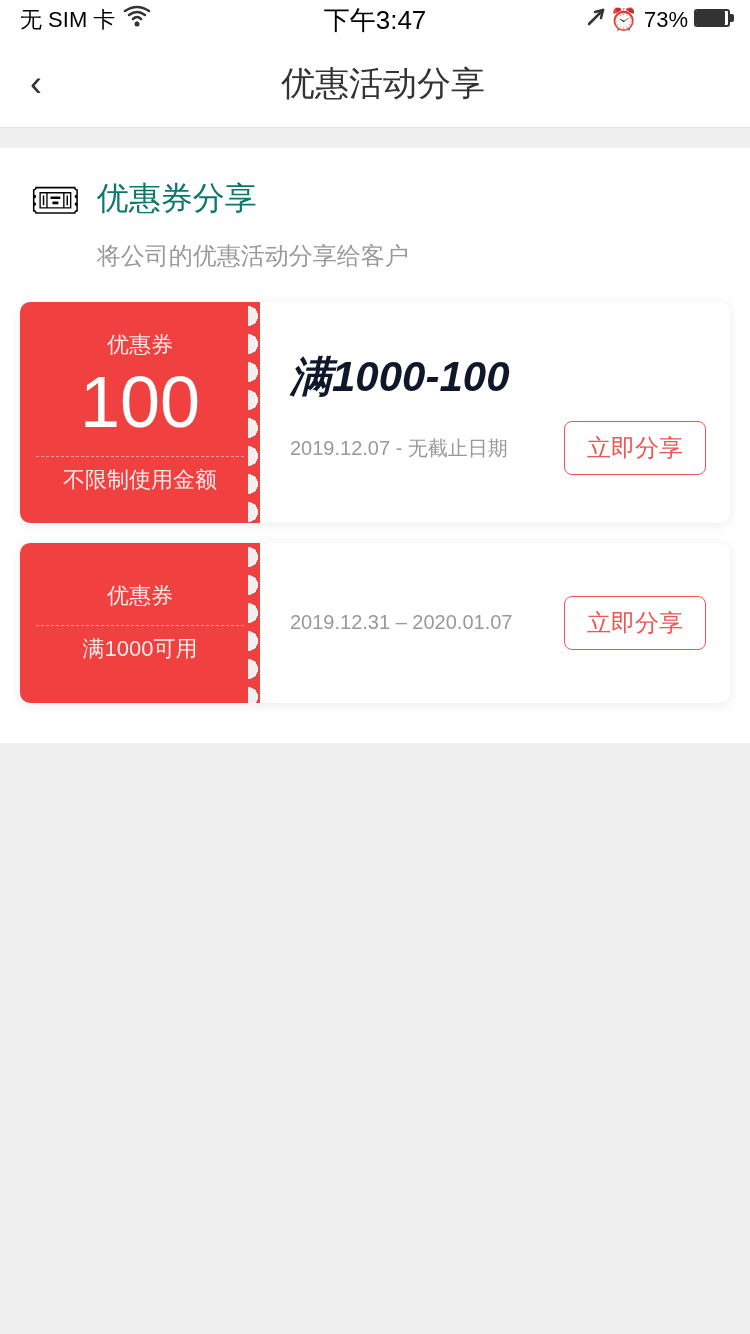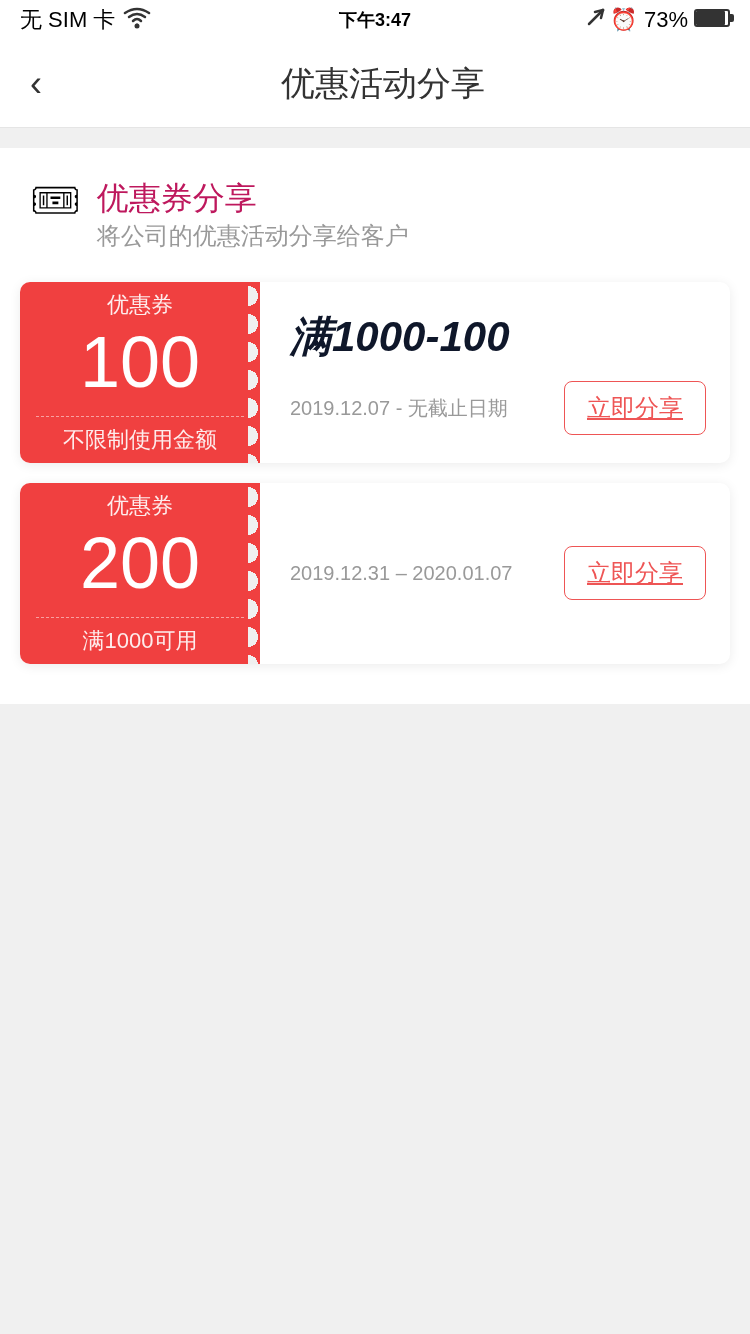--- a/index.html
+++ b/index.html
@@ -19,27 +19,27 @@
       background: #fff;
       display: flex;
       align-items: center;
       justify-content: space-between;
       padding: 0 20px;
       font-size: 24px;
       font-weight: 500;
     }
     .status-left {
       display: flex;
-      align-items: flex-end;
+      align-items: flex-start;
       gap: 8px;
       font-size: 22px;
     }
     .status-center {
-      font-size: 18px;
-      font-weight: 700;
+      font-size: 26px;
+      font-weight: 400;
       position: absolute;
       left: 50%;
       transform: translateX(-50%);
     }
     .status-right {
       display: flex;
       align-items: center;
       gap: 6px;
       font-size: 22px;
     }
@@ -110,27 +110,27 @@
     }
     .section-icon {
       font-size: 40px;
       line-height: 1;
       margin-top: 2px;
     }
     .section-text-block {}
     .section-title {
       font-size: 32px;
       font-weight: 500;
-      color: #be185d;
+      color: #0f766e;
       line-height: 1.3;
     }
     .section-subtitle {
       font-size: 24px;
       color: #999;
-      margin-top: 0;
+      margin-top: 20px;
     }
 
     
     .coupon-list {
       background: #fff;
       padding: 10px 20px 20px 20px;
     }
 
     
     .coupon-item {
@@ -146,21 +146,21 @@
 
     
     .coupon-left {
       background: #f04040;
       width: 240px;
       min-width: 240px;
       display: flex;
       flex-direction: column;
       align-items: center;
       justify-content: center;
-      padding: 8px 16px;
+      padding: 28px 16px;
       position: relative;
     }
     
     .coupon-left::after {
       content: '';
       position: absolute;
       right: -12px;
       top: 0;
       bottom: 0;
       width: 24px;
@@ -224,21 +224,20 @@
     .coupon-share-btn {
       border: 1.5px solid #e55;
       border-radius: 8px;
       padding: 10px 22px;
       color: #e55;
       font-size: 24px;
       background: #fff;
       cursor: pointer;
       white-space: nowrap;
       flex-shrink: 0;
-      text-decoration: underline;
     }
 
     
     .bottom-fill {
       background: #f0f0f0;
       flex: 1;
       min-height: 500px;
     }
   </style>
 </head>
@@ -303,21 +302,20 @@
       <div class="coupon-meta-row">
         <span class="coupon-date">2019.12.07 - 无截止日期</span>
         <button class="coupon-share-btn">立即分享</button>
       </div>
     </div>
   </div>
 
   <div class="coupon-item">
     <div class="coupon-left">
       <div class="coupon-label">优惠券</div>
-      <div class="coupon-amount">200</div>
       <hr class="coupon-divider-line">
       <div class="coupon-condition">满1000可用</div>
     </div>
     <div class="coupon-right">
       <div class="coupon-meta-row">
         <span class="coupon-date">2019.12.31 – 2020.01.07</span>
         <button class="coupon-share-btn">立即分享</button>
       </div>
     </div>
   </div>

